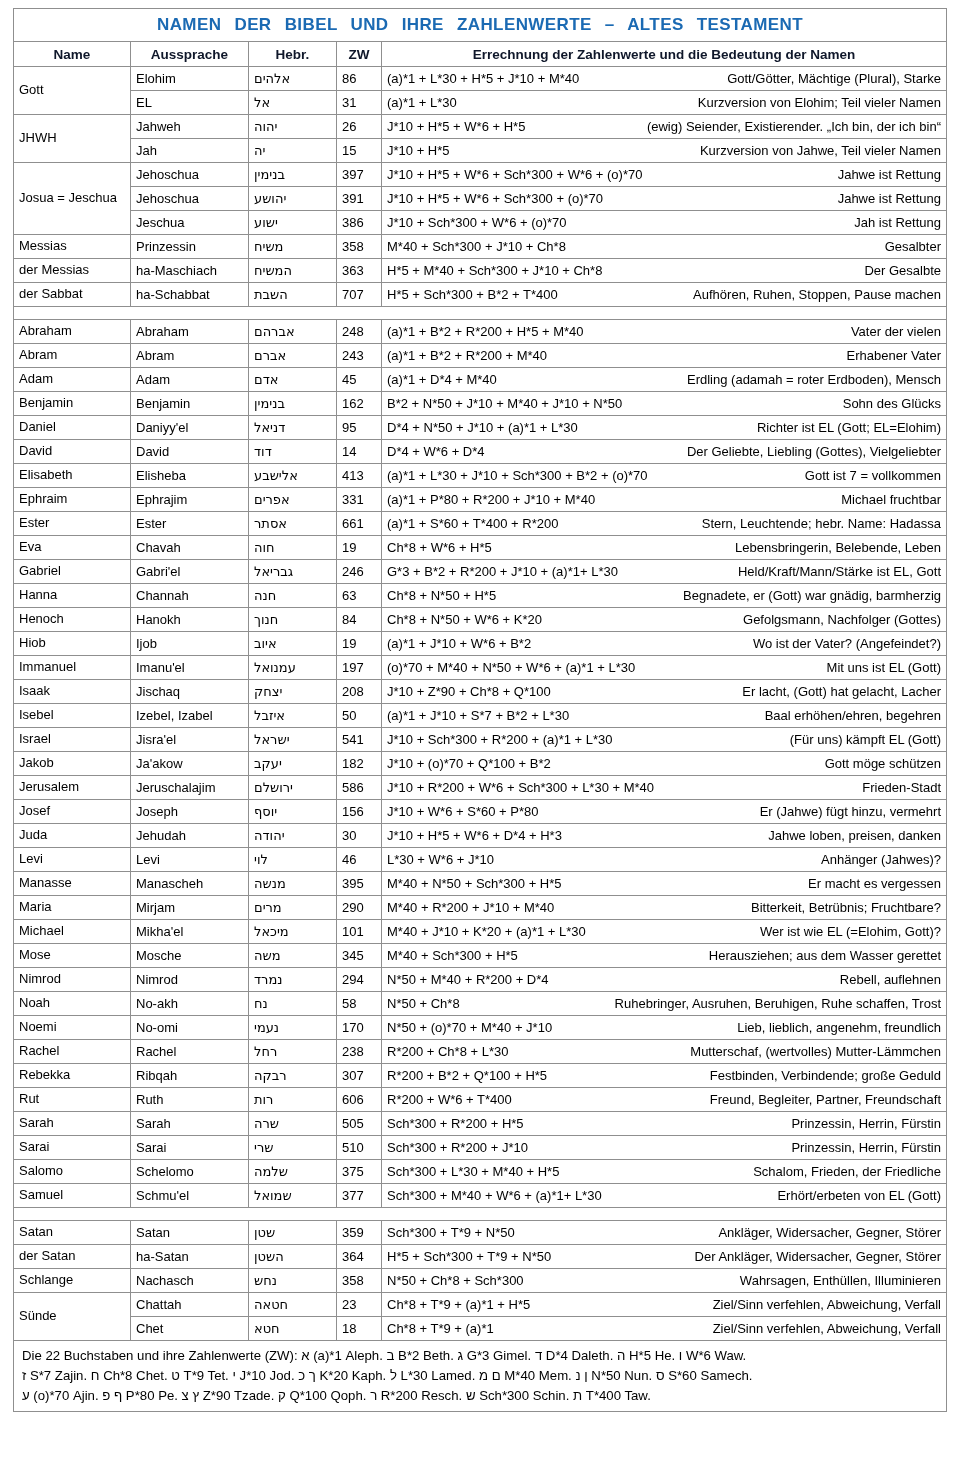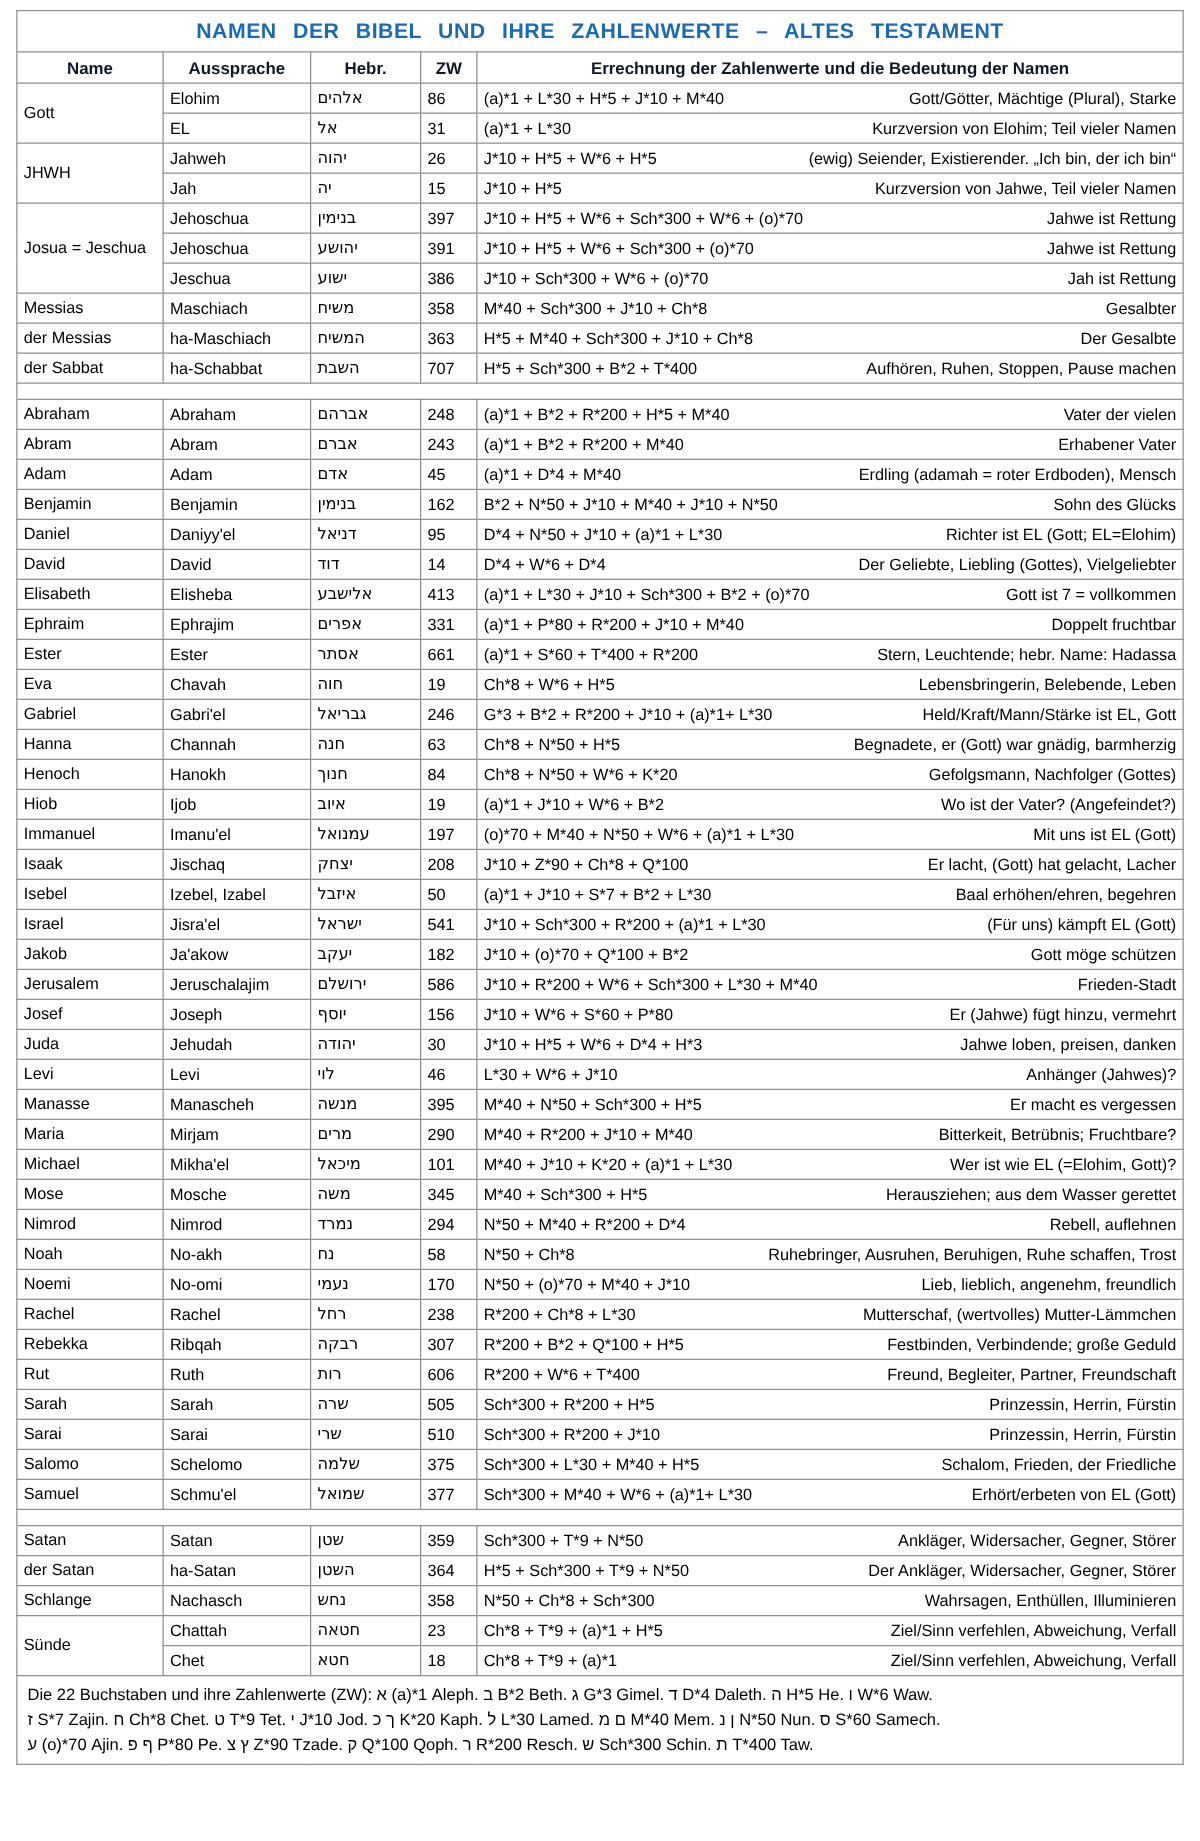--- a/index.html
+++ b/index.html
@@ -178,21 +178,21 @@
           <td class="c-zw">386</td>
           <td class="c-calc">
             <div class="calc-line">
               <span class="formel">J*10 + Sch*300 + W*6 + (o)*70</span>
               <span class="bedeutung">Jah ist Rettung</span>
             </div>
           </td>
         </tr>
         <tr>
           <td class="c-name">Messias</td>
-          <td class="c-aus">Maschiach</td>
+          <td class="c-aus">Prinzessin</td>
           <td class="c-heb" dir="rtl">משיח</td>
           <td class="c-zw">358</td>
           <td class="c-calc">
             <div class="calc-line">
               <span class="formel">M*40 + Sch*300 + J*10 + Ch*8</span>
               <span class="bedeutung">Gesalbter</span>
             </div>
           </td>
         </tr>
         <tr>
@@ -311,21 +311,21 @@
           </td>
         </tr>
         <tr>
           <td class="c-name">Ephraim</td>
           <td class="c-aus">Ephrajim</td>
           <td class="c-heb" dir="rtl">אפרים</td>
           <td class="c-zw">331</td>
           <td class="c-calc">
             <div class="calc-line">
               <span class="formel">(a)*1 + P*80 + R*200 + J*10 + M*40</span>
-              <span class="bedeutung">Doppelt fruchtbar</span>
+              <span class="bedeutung">Michael fruchtbar</span>
             </div>
           </td>
         </tr>
         <tr>
           <td class="c-name">Ester</td>
           <td class="c-aus">Ester</td>
           <td class="c-heb" dir="rtl">אסתר</td>
           <td class="c-zw">661</td>
           <td class="c-calc">
             <div class="calc-line">

